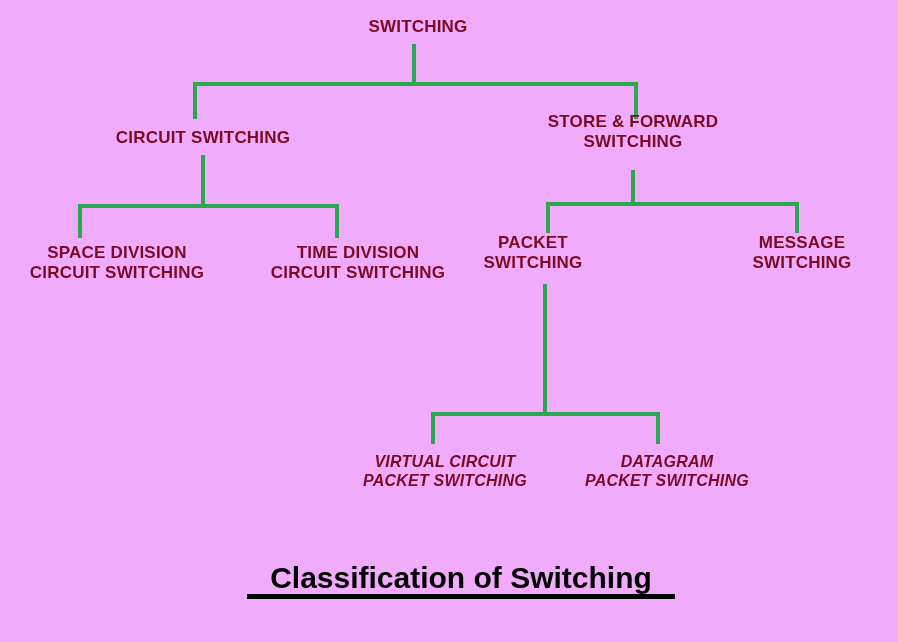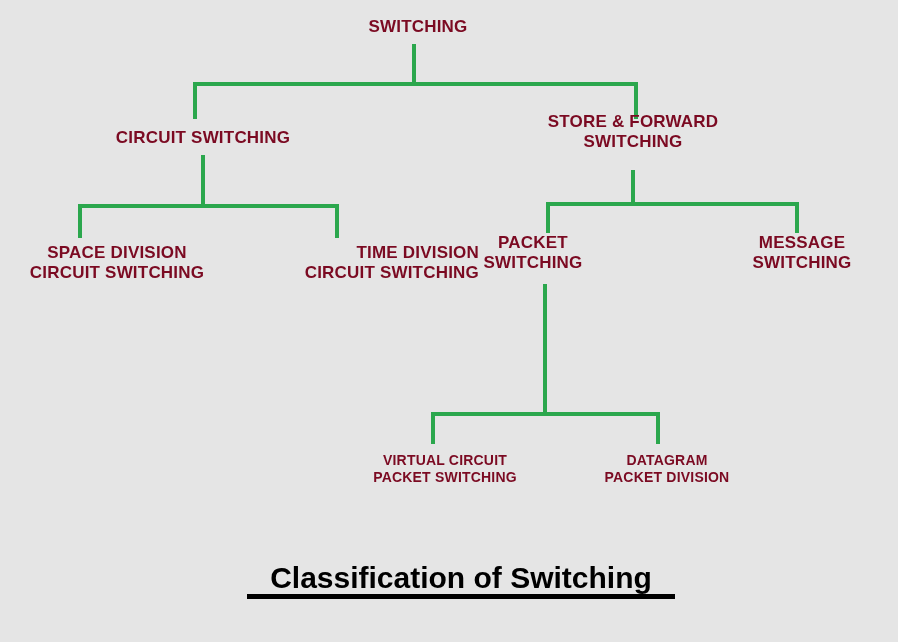--- a/index.html
+++ b/index.html
@@ -4,38 +4,38 @@
 <style>
   html, body {
     margin: 0;
     padding: 0;
     background: #ffffff;
   }
   #canvas {
     position: relative;
     width: 898px;
     height: 642px;
-    background: #e5e5e5;
+    background: #f0abfc;
     overflow: hidden;
     font-family: "Liberation Sans", sans-serif;
   }
   .node {
     position: absolute;
     color: #7b0a22;
     font-weight: bold;
     text-align: center;
     line-height: 1.20;
     letter-spacing: 0.2px;
     white-space: pre-line;
     transform: translateX(-50%);
   }
   .lvl0 { font-size: 17px; }
   .lvl1 { font-size: 17px; }
   .lvl2 { font-size: 17px; }
-  .lvl3 { font-size: 14px; }
+  .lvl3 { font-size: 16px; font-style: italic; }
 
   .vline {
     position: absolute;
     background: #2ba74d;
     width: 4px;
     transform: translateX(-2px);
   }
   .hline {
     position: absolute;
     background: #2ba74d;
@@ -83,36 +83,36 @@
   <div class="vline" style="left:337px; top:204px; height:34px;"></div>
 
   <div class="vline" style="left:633px; top:170px; height:35px;"></div>
   <div class="hline" style="left:546px; top:202px; width:253px;"></div>
   <div class="vline" style="left:548px; top:202px; height:31px;"></div>
   <div class="vline" style="left:797px; top:202px; height:31px;"></div>
 
   <div class="node lvl2" style="left:117px; top:243px; width:280px;">SPACE DIVISION
 CIRCUIT SWITCHING</div>
 
-  <div class="node lvl2" style="left:339px; top:243px; width:280px;text-align:right;">TIME DIVISION
+  <div class="node lvl2" style="left:358px; top:243px; width:280px;">TIME DIVISION
 CIRCUIT SWITCHING</div>
 
   <div class="node lvl2" style="left:533px; top:233px; width:200px;">PACKET
 SWITCHING</div>
 
   <div class="node lvl2" style="left:802px; top:233px; width:200px;">MESSAGE
 SWITCHING</div>
 
   <div class="vline" style="left:545px; top:284px; height:132px;"></div>
   <div class="hline" style="left:431px; top:412px; width:229px;"></div>
   <div class="vline" style="left:433px; top:412px; height:32px;"></div>
   <div class="vline" style="left:658px; top:412px; height:32px;"></div>
 
   <div class="node lvl3" style="left:445px; top:452px; width:280px;">VIRTUAL CIRCUIT
 PACKET SWITCHING</div>
 
   <div class="node lvl3" style="left:667px; top:452px; width:280px;">DATAGRAM
-PACKET DIVISION</div>
+PACKET SWITCHING</div>
 
   <div id="figure-title" style="left:461px; top:561px;">Classification of Switching</div>
   <div id="figure-title-underline" style="left:247px; top:594px; width:428px;"></div>
 
 </div>
 
 </body></html>

